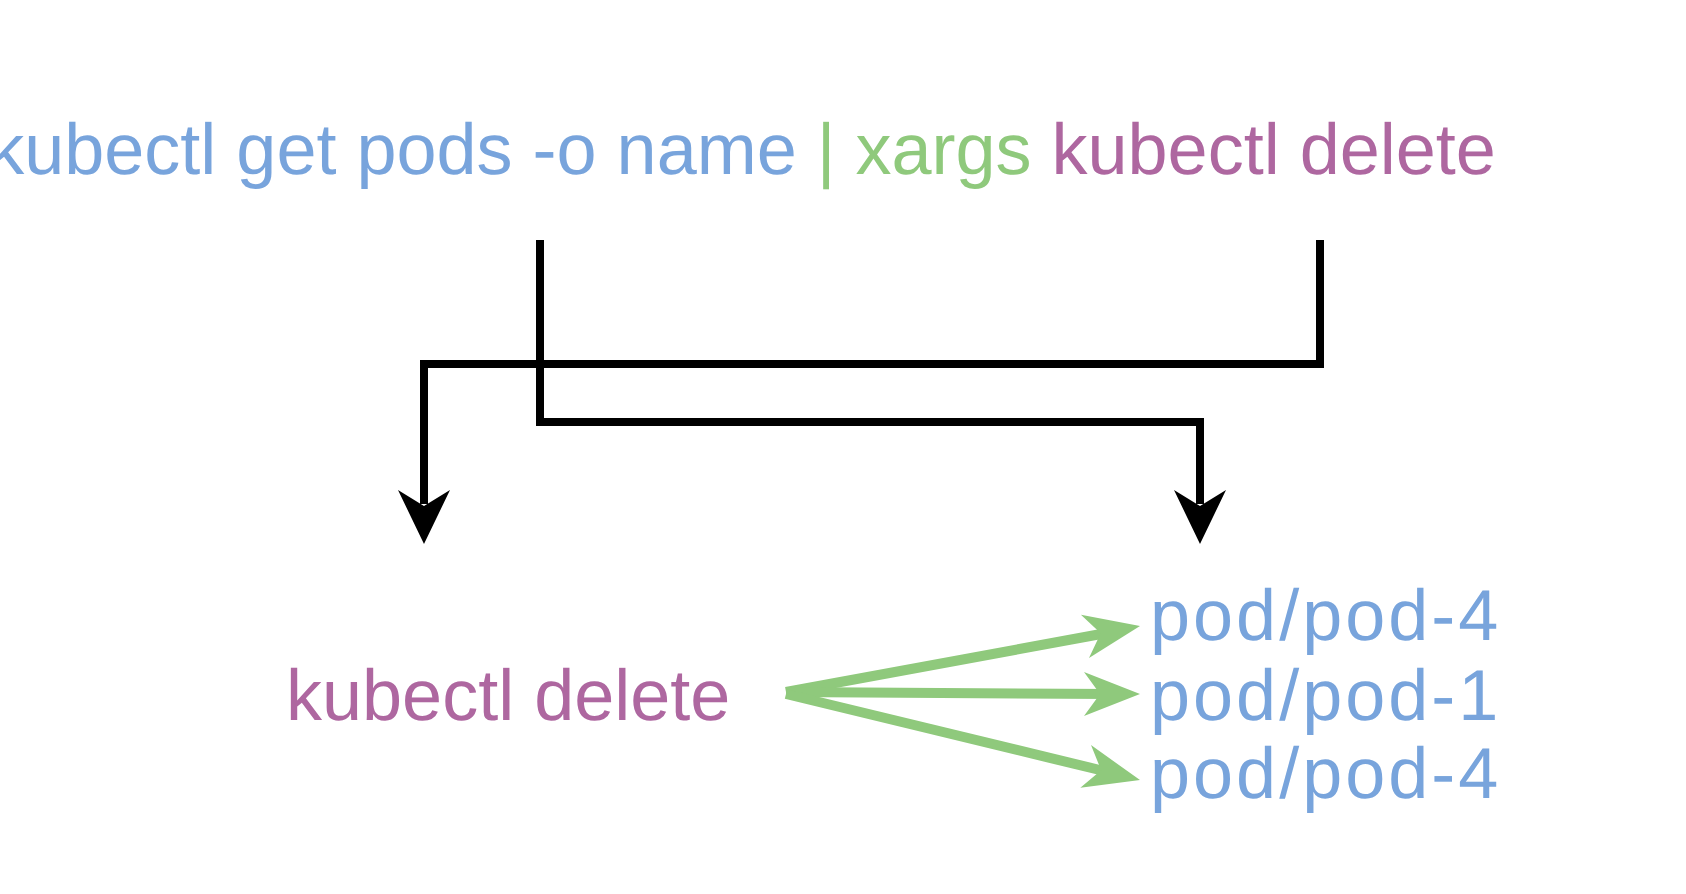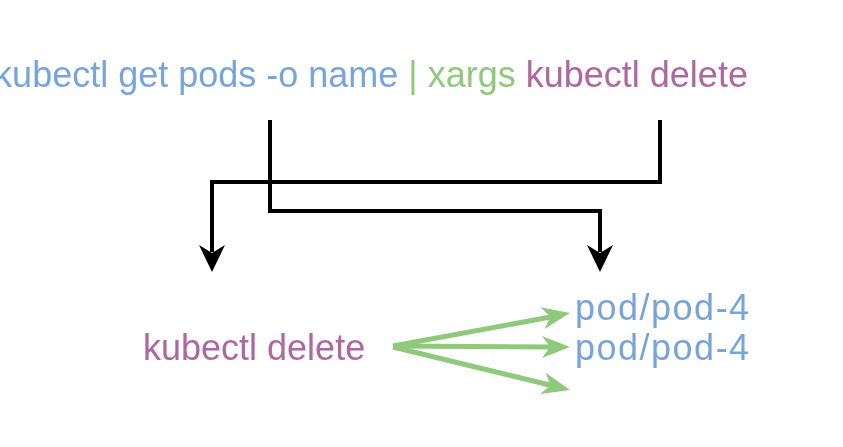--- a/index.html
+++ b/index.html
@@ -88,16 +88,17 @@
 
       <line x1="393" y1="347" x2="554" y2="386" style="stroke:var(--green)" stroke-width="5"></line>
       <polygon points="0,0 -28,-11 -20,0 -28,11" transform="translate(570,390) rotate(14)" style="fill:var(--green)"></polygon>
     </g>
   </svg>
 
   <div class="expanded-command">kubectl delete</div>
 
   <div class="pod-list">
     <div>pod/pod-4</div>
+    <div>pod/pod-1</div>
     <div>pod/pod-4</div>
   </div>
 
 </div>
 
 </body></html>

